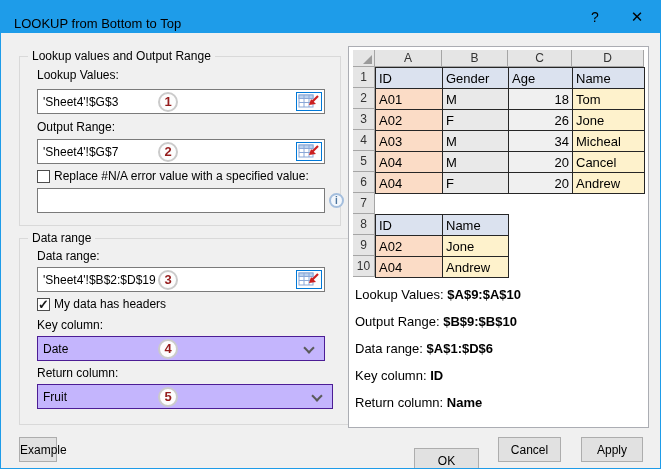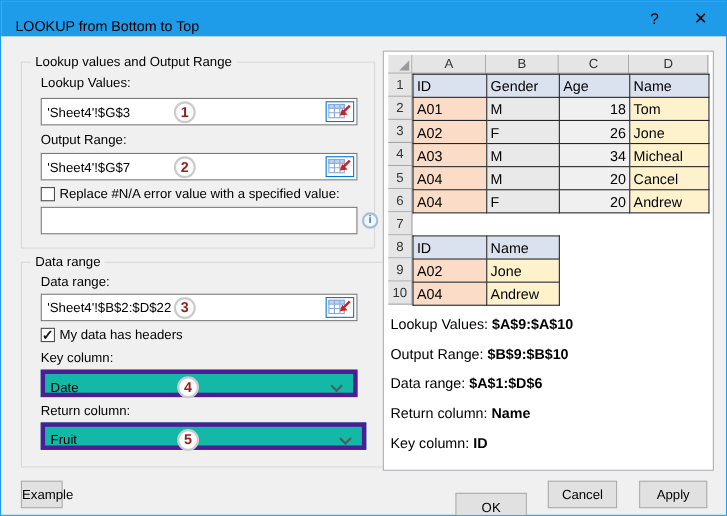--- a/index.html
+++ b/index.html
@@ -48,21 +48,21 @@
   .cb { position:absolute; display:flex; align-items:center; cursor:pointer; }
   .cb-box {
     width:13px; height:13px; background:#fff; border:1px solid #4d4d4d;
     display:inline-block; position:relative; flex:none;
   }
   .cb-box .tick {
     position:absolute; left:0px; top:-2px; font-size:13px; color:#1a1a1a; font-weight:bold;
   }
   .cb-lbl { font-size:12px; margin-left:4px; white-space:nowrap; }
   
-  .select { position:absolute; background:#14b8a6; border:4px solid #4c1d95; height:25px; cursor:pointer; }
+  .select { position:absolute; background:#c4b5fd; border:1px solid #4c1d95; height:25px; cursor:pointer; }
   .chev {
     position:absolute; right:11px; top:7px; width:8px; height:8px;
     border-right:2px solid #5a5a5a; border-bottom:2px solid #5a5a5a;
     transform:rotate(45deg);
   }
   .info-icon {
     position:absolute; width:15px; height:15px; border-radius:50%;
     border:2px solid #a4bedd; background:#f3f7fc; color:#4d759e;
     font-size:10px; font-weight:bold; text-align:center; line-height:11px;
   }
@@ -151,21 +151,21 @@
     <span class="val"></span>
   </div>
   <span class="info-icon" style="left:328px;top:192px;">i</span>
 
   <div class="group" style="left:18px;top:237px;width:369px;height:187px;">
     <span class="group-legend">Data range</span>
   </div>
 
   <span class="lbl" style="left:36px;top:248px;">Data range:</span>
   <div class="txtinput" style="left:36px;top:266px;width:288px;">
-    <span class="val">'Sheet4'!$B$2:$D$22</span>
+    <span class="val">'Sheet4'!$B$2:$D$19</span>
     <span class="badge">3</span>
     <button class="range-btn">
       <svg width="22" height="15" viewBox="0 0 22 15">
         <rect x="1" y="1" width="14" height="12" fill="#ffffff" stroke="#8aa8d8"></rect>
         <rect x="1" y="1" width="14" height="3.5" fill="#bcd2ee" stroke="#8aa8d8"></rect>
         <line x1="6" y1="1" x2="6" y2="13" stroke="#8aa8d8"></line>
         <line x1="11" y1="1" x2="11" y2="13" stroke="#8aa8d8"></line>
         <line x1="1" y1="8.5" x2="15" y2="8.5" stroke="#8aa8d8"></line>
         <path d="M20 2 L14 8" stroke="#cc1f1f" stroke-width="2.2"></path>
         <path d="M11 11 L18 10 L13 5 Z" fill="#cc1f1f"></path>
@@ -269,22 +269,22 @@
           <tr>
             <td class="pink" style="width: 67px;">A04</td>
             <td class="yellow" style="width: 66px;">Andrew</td>
           </tr>
         </tbody>
       </table>
     <div class="summary" id="summary">
         <div class="sum-line"><span>Lookup Values: </span><b>$A$9:$A$10</b></div>
         <div class="sum-line"><span>Output Range: </span><b>$B$9:$B$10</b></div>
         <div class="sum-line"><span>Data range: </span><b>$A$1:$D$6</b></div>
+        <div class="sum-line"><span>Key column: </span><b>ID</b></div>
         <div class="sum-line"><span>Return column: </span><b>Name</b></div>
-        <div class="sum-line"><span>Key column: </span><b>ID</b></div>
       </div>
   </div>
 
   <button class="btn" style="left:18px;top:436px;width:38px;">Example</button>
   <button class="btn" style="left:413px;top:436px;width:65px;margin-top:11px;">OK</button>
   <button class="btn" style="left:497px;top:436px;width:63px;">Cancel</button>
   <button class="btn" style="left:580px;top:436px;width:62px;">Apply</button>
 </div>
 
 </body></html>

